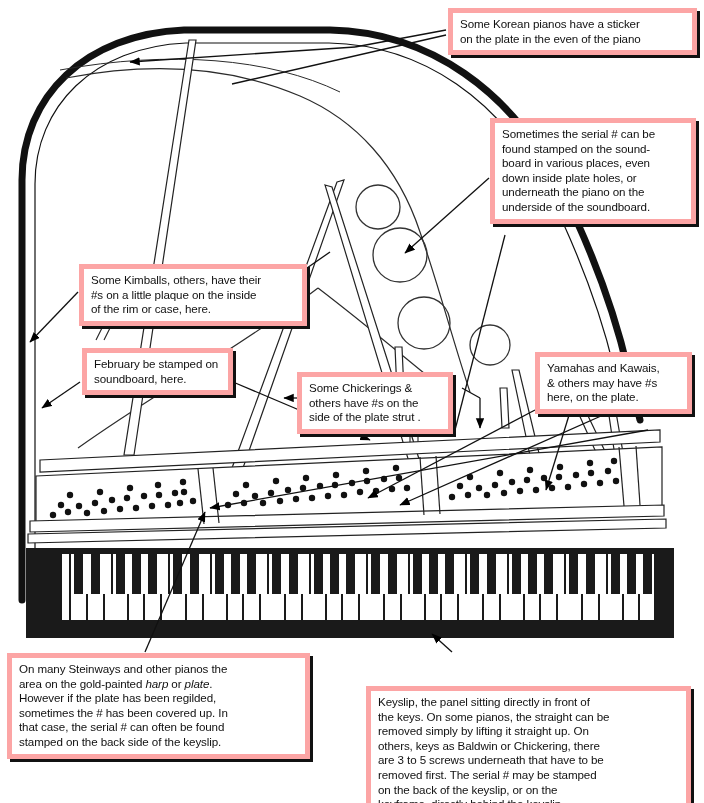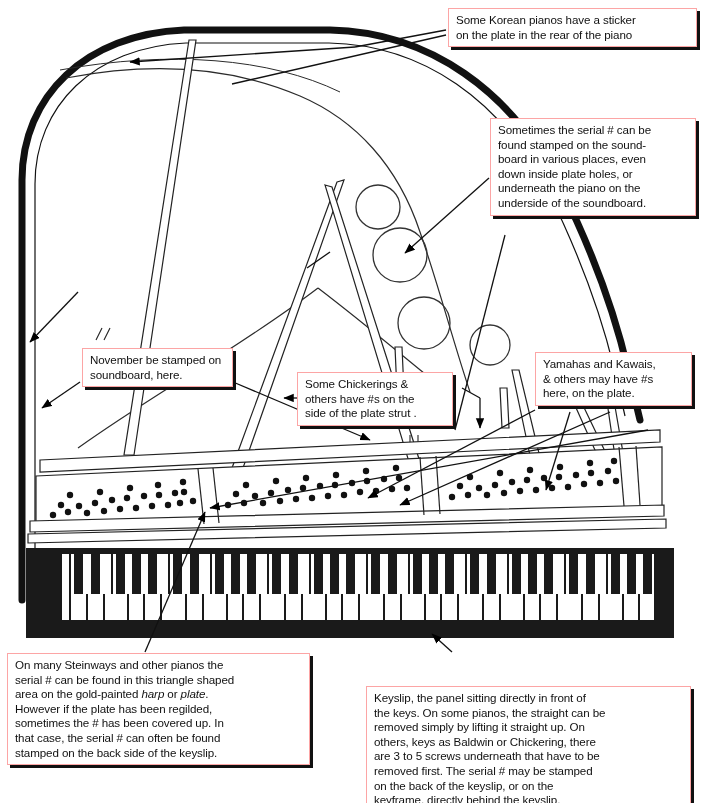--- a/index.html
+++ b/index.html
@@ -9,21 +9,21 @@
     color:#000;
     -webkit-font-smoothing:antialiased;
   }
   #stage{position:absolute;left:0;top:0;width:704px;height:803px;}
   svg.diagram{position:absolute;left:0;top:0;width:704px;height:803px;}
 
   
   .callout{
     position:absolute;
     background:#ffffff;
-    border:1px solid #fca5a5;
+    border:5px solid #fca5a5;
     box-shadow:3px 3px 0 0 #111;
     box-sizing:border-box;
     padding:4px 6px 4px 7px;
     font-size:11.6px;
     line-height:14.6px;
     letter-spacing:-0.1px;
     color:#101010;
     z-index:5;
   }
   .callout p{margin:0;}
@@ -336,53 +336,57 @@
       <line x1="648" y1="430" x2="210" y2="508" marker-end="url(#ah)"></line>
 
       <line x1="145" y1="652" x2="205" y2="512" marker-end="url(#ah)"></line>
 
       <line x1="452" y1="652" x2="432" y2="634" marker-end="url(#ah)"></line>
     </g>
   </svg>
 
   <div class="callout c-korean">
     <p>Some Korean pianos have a sticker</p>
-    <p>on the plate in the rear of the piano</p>
+    <p>on the plate in the even of the piano</p>
   </div>
 
   <div class="callout c-sound">
     <p>Sometimes the serial # can be</p>
     <p>found stamped on the sound-</p>
     <p>board in various places, even</p>
     <p>down inside plate holes, or</p>
     <p>underneath the piano on the</p>
     <p>underside of the soundboard.</p>
   </div>
 
+  <div class="callout c-kimball">
+    <p>Some Kimballs, others, have their</p>
+    <p>#s on a little plaque on the inside</p>
+    <p>of the rim or case, here.</p>
+  </div>
 
   <div class="callout c-stamped">
-    <p>November be stamped on</p>
+    <p>February be stamped on</p>
     <p>soundboard, here.</p>
   </div>
 
   <div class="callout c-chicker">
     <p>Some Chickerings &amp;</p>
     <p>others have #s on the</p>
     <p>side of the plate strut .</p>
   </div>
 
   <div class="callout c-yamaha">
     <p>Yamahas and Kawais,</p>
     <p>&amp; others may have #s</p>
     <p>here, on the plate.</p>
   </div>
 
   <div class="callout c-steinway">
     <p>On many Steinways and other pianos the</p>
-    <p>serial # can be found in this triangle shaped</p>
     <p>area on the gold-painted <i>harp</i> or <i>plate</i>.</p>
     <p>However if the plate has been regilded,</p>
     <p>sometimes the # has been covered up. In</p>
     <p>that case, the serial # can often be found</p>
     <p>stamped on the back side of the keyslip.</p>
   </div>
 
   <div class="callout c-keyslip">
     <p>Keyslip, the panel sitting directly in front of</p>
     <p>the keys. On some pianos, the straight can be</p>

